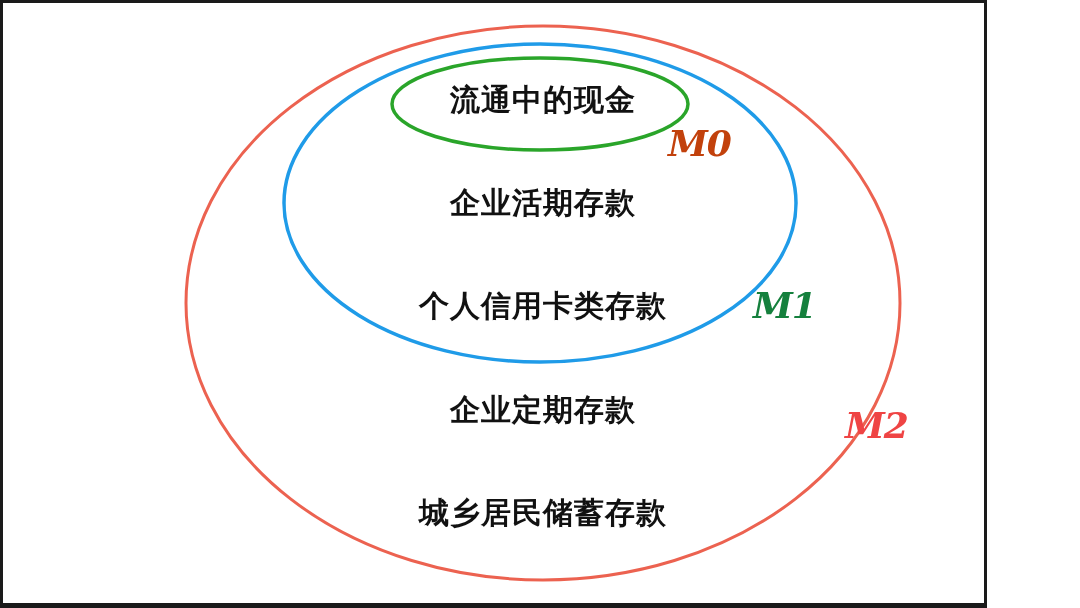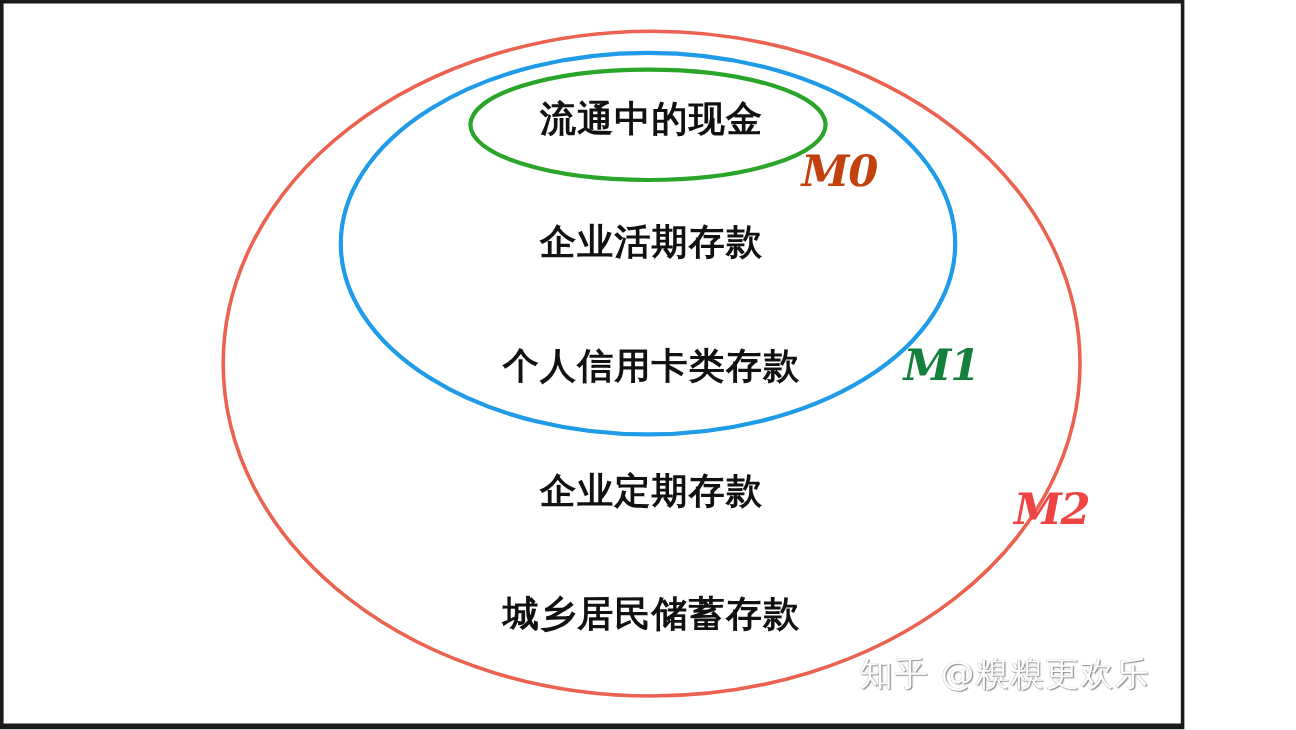--- a/index.html
+++ b/index.html
@@ -76,14 +76,13 @@
   <div class="item-label" style="top:389px;">企业定期存款</div>
 
   <div class="item-label" style="top:492px;">城乡居民储蓄存款</div>
 
   <div class="set-label" style="left:665px; top:120px; color:#c2410c;">M0</div>
 
   <div class="set-label" style="left:750px; top:282px; color:#15803d;">M1</div>
 
   <div class="set-label" style="left:842px; top:402px; color:#ef4444;">M2</div>
 
-  <div class="watermark">知乎 @糗糗更欢乐</div>
 </div>
 
 </body></html>

